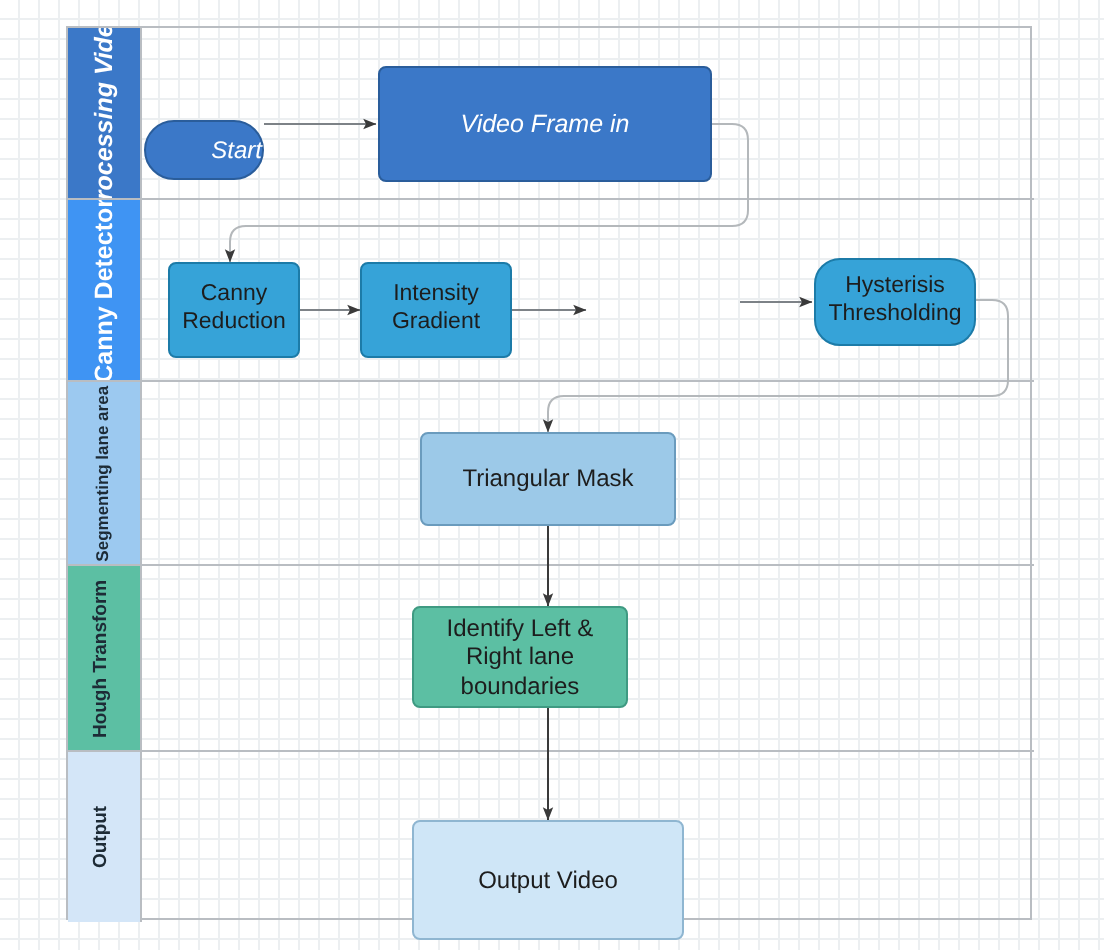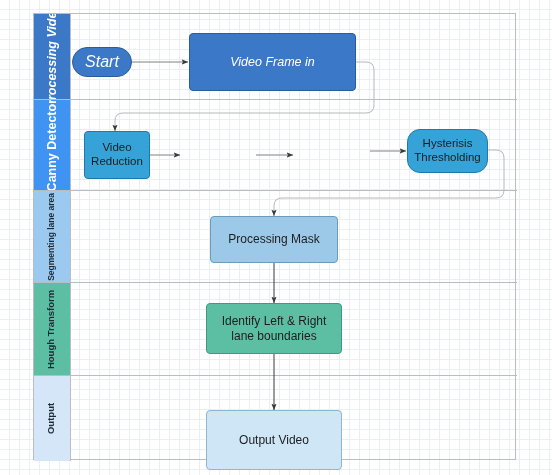--- a/index.html
+++ b/index.html
@@ -145,43 +145,46 @@
     </div>
 
     <div class="lane lane-output" style="top:362px;height:85px;">
       <div class="lane-header">
         <span>Output</span>
       </div>
     </div>
 
   </div>
 
-  <div class="node dark-blue pill" style="left:72px;top:47px;width:60px;height:30px;font-size:16px;">
+  <div class="node dark-blue pill" style="left:72px;top:60px;width:60px;height:30px;font-size:12px;justify-content:flex-end;">
     <span>Start</span>
   </div>
 
   <div class="node dark-blue rbox" style="left:189px;top:33px;width:167px;height:58px;font-size:12.5px;">
     <span>Video Frame in</span>
   </div>
 
   <div class="node cyan rbox" style="left:84px;top:131px;width:66px;height:48px;font-size:11.5px;">
-    <span>Video Reduction</span>
+    <span>Canny Reduction</span>
   </div>
 
+  <div class="node cyan rbox" style="left:180px;top:131px;width:76px;height:48px;font-size:11.5px;">
+    <span>Intensity Gradient</span>
+  </div>
 
 
   <div class="node cyan rbox" style="left:407px;top:129px;width:81px;height:44px;font-size:11.5px;border-radius:13px;">
     <span>Hysterisis Thresholding</span>
   </div>
 
   <div class="node light-blue rbox" style="left:210px;top:216px;width:128px;height:47px;font-size:12px;">
-    <span>Processing Mask</span>
+    <span>Triangular Mask</span>
   </div>
 
-  <div class="node teal rbox" style="left:206px;top:303px;width:136px;height:51px;font-size:12px;padding:0 6px;">
+  <div class="node teal rbox" style="left:206px;top:303px;width:108px;height:51px;font-size:12px;padding:0 6px;">
     <span>Identify Left &amp; Right lane boundaries</span>
   </div>
 
   <div class="node pale-blue rbox" style="left:206px;top:410px;width:136px;height:60px;font-size:12px;">
     <span>Output Video</span>
   </div>
 
 </div>
 
 </body></html>

